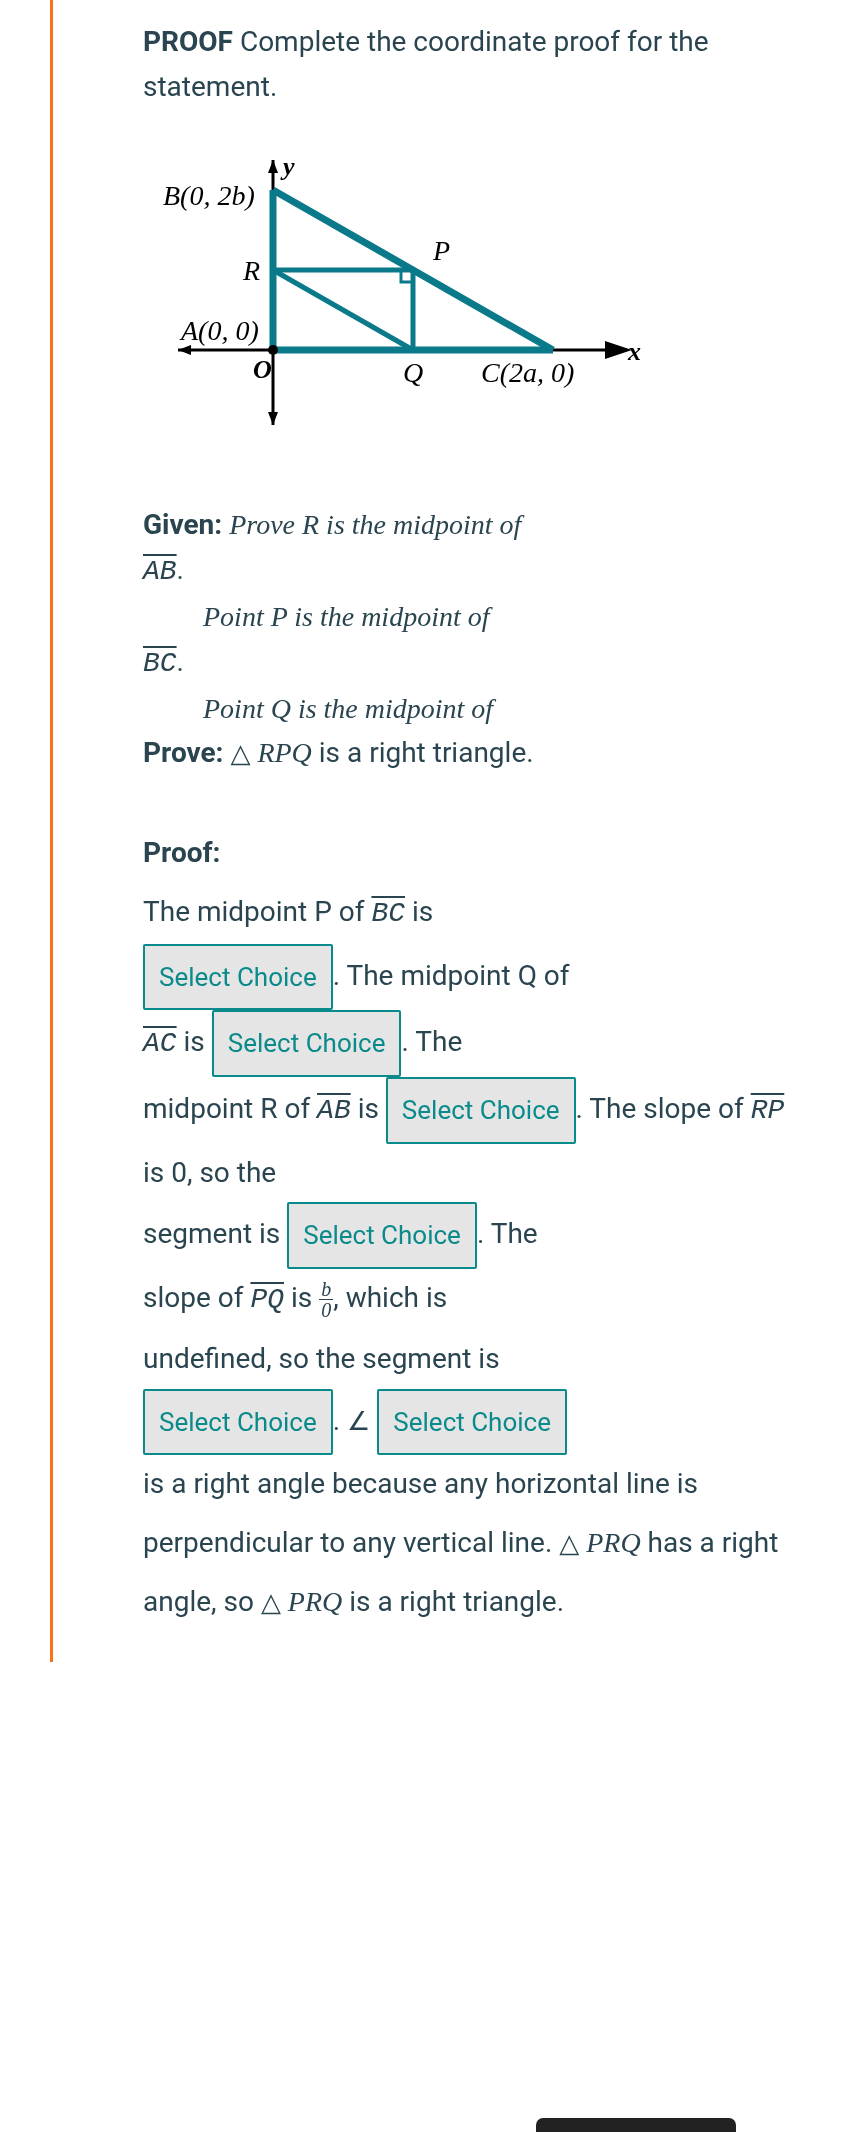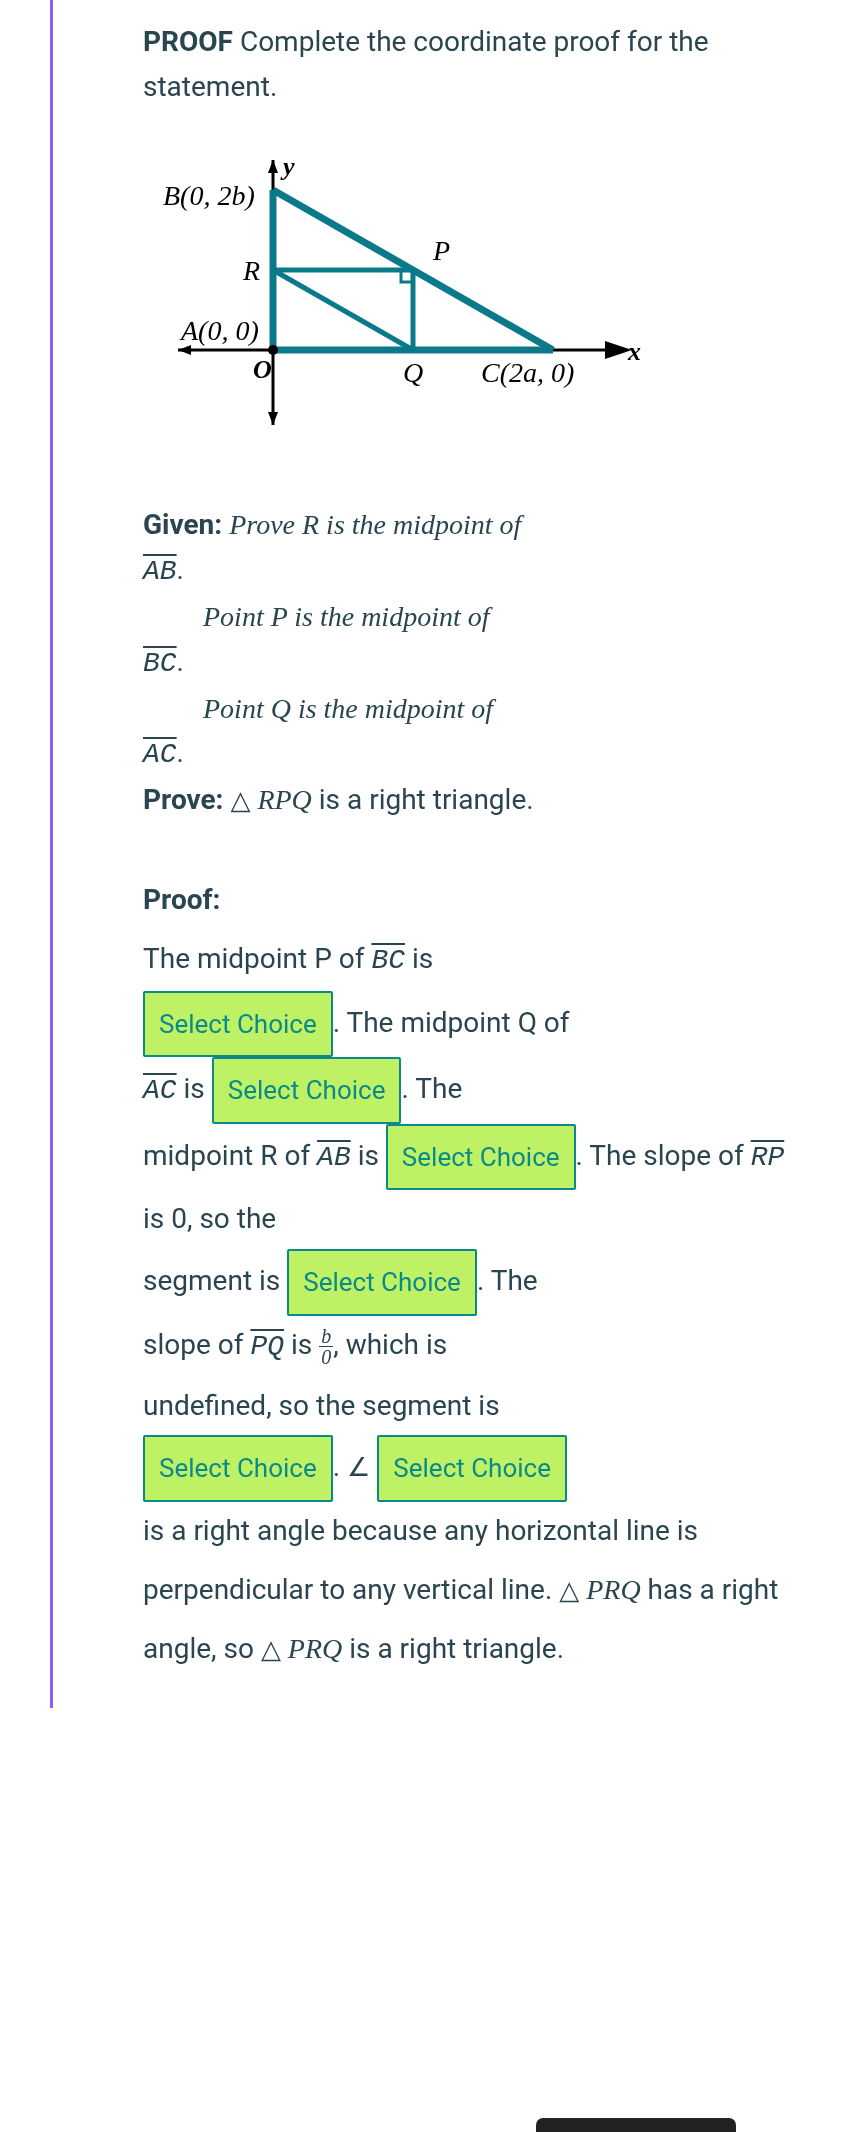--- a/index.html
+++ b/index.html
@@ -3,21 +3,21 @@
 <meta charset="utf-8">
 <style>
   * { box-sizing: border-box; margin: 0; padding: 0; }
   body {
     font-family: -apple-system, BlinkMacSystemFont, "Segoe UI", Roboto, sans-serif;
     background: #fff;
     padding: 0;
     width: 856px;
   }
   .page {
-    border-left: 3px solid #8b5cf6;
+    border-left: 3px solid #f97316;
     margin-left: 50px;
     padding: 20px 60px 30px 90px;
     color: #2a4550;
     font-size: 28px;
     line-height: 1.6;
   }
   .bold { font-weight: 700; }
   .para { margin-bottom: 30px; }
   .figure { margin: 40px 0 50px 0; }
   .italic { font-style: italic; font-family: Georgia, "Times New Roman", serif; }
@@ -28,21 +28,21 @@
   }
   .indent { padding-left: 60px; }
   .proof-block { line-height: 2.1; }
   .select {
     display: inline-block;
     border: 2px solid #0a8a8a;
     color: #0a8a8a;
     padding: 4px 14px;
     font-size: 26px;
     border-radius: 2px;
-    background: #bef264;
+    background: #e5e5e5;
     vertical-align: middle;
     cursor: pointer;
   }
   .tri { font-size: 26px; }
   .frac {
     display: inline-flex;
     flex-direction: column;
     align-items: center;
     vertical-align: middle;
     font-size: 20px;
@@ -120,21 +120,20 @@
   </div>
 
   <div>
     <p>
       <span class="bold">Given:</span><span class="italic"> Prove R is the midpoint of </span>
     </p>
     <p><span class="italic overline">AB</span><span>.</span></p>
     <p class="indent"><span class="italic">Point P is the midpoint of </span></p>
     <p><span class="italic overline">BC</span><span>.</span></p>
     <p class="indent"><span class="italic">Point Q is the midpoint of </span></p>
-    <p><span class="italic overline">AC</span><span>.</span></p>
 
     <p style="margin-bottom:48px;">
       <span class="bold">Prove:</span>
       <span class="tri">△</span>
       <span class="italic">RPQ</span><span> is a right triangle.</span>
     </p>
   </div>
 
   <div class="proof-block">
     <p><span class="bold">Proof:</span></p>

